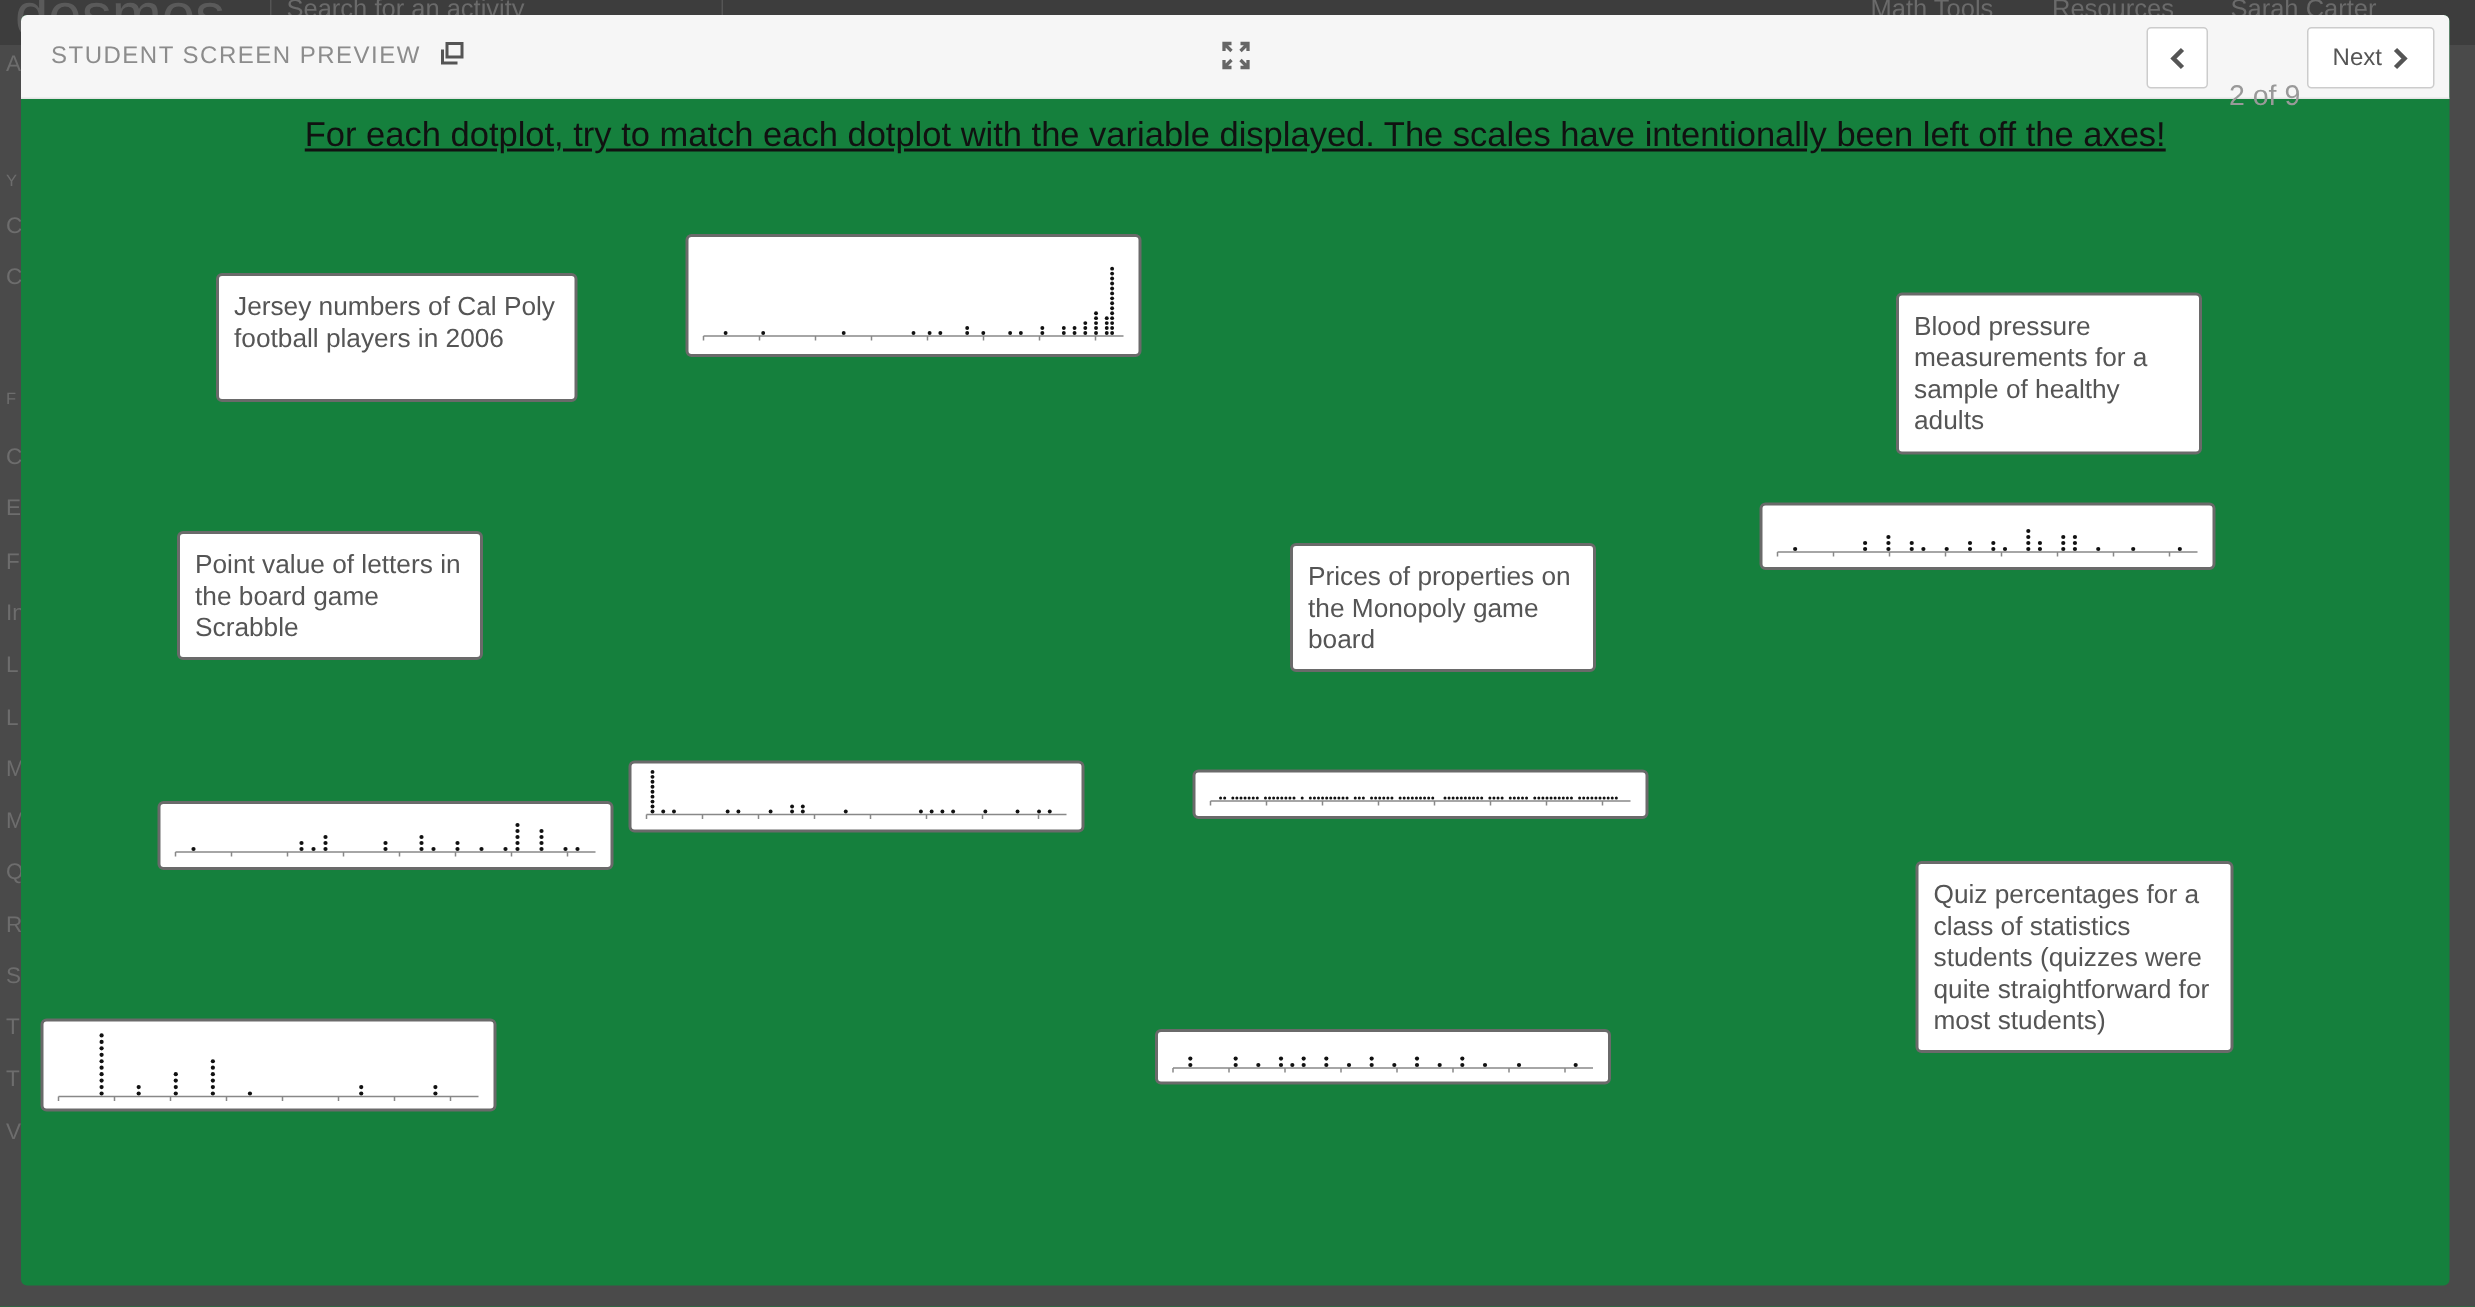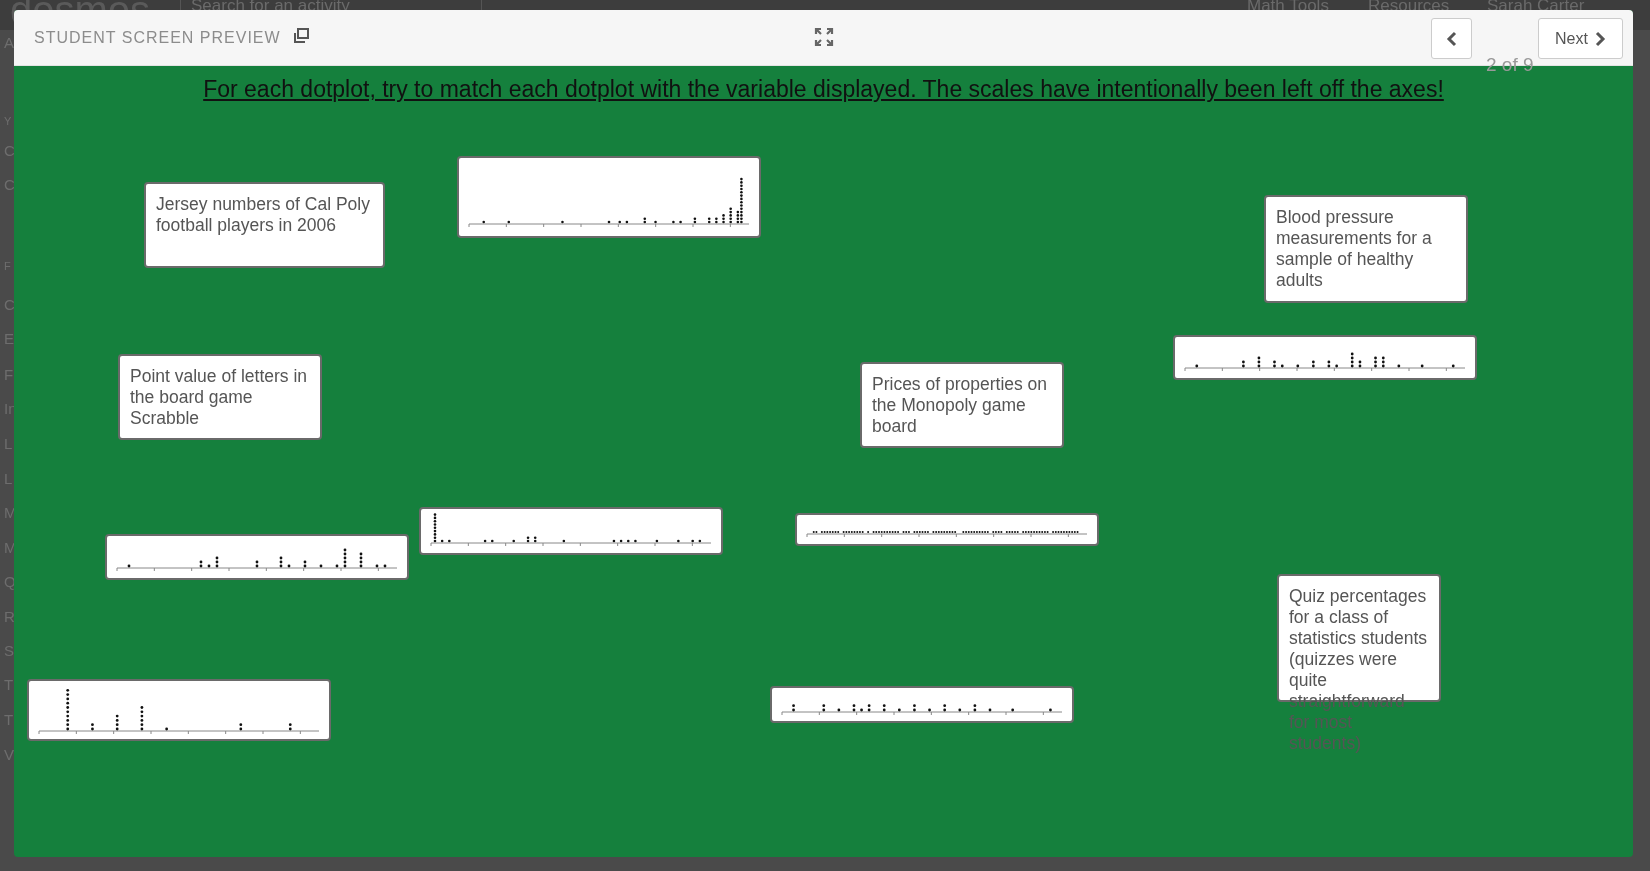--- a/index.html
+++ b/index.html
@@ -88,21 +88,21 @@
         </svg>
     </div>
   </div>
 
   <div class="instruction">For each dotplot, try to match each dotplot with the variable displayed. The scales have intentionally been left off the axes!</div>
 
   <div class="card" style="left:130px;top:172px;width:241px;height:86px">Jersey numbers of Cal Poly football players in 2006</div>
   <div class="card" style="left:104px;top:344px;width:204px;height:86px">Point value of letters in the board game Scrabble</div>
   <div class="card" style="left:1250px;top:185px;width:204px;height:108px">Blood pressure measurements for a sample of healthy adults</div>
   <div class="card" style="left:846px;top:352px;width:204px;height:86px">Prices of properties on the Monopoly game board</div>
-  <div class="card" style="left:1263px;top:564px;width:164px;height:128px">Quiz percentages for a class of statistics students (quizzes were quite straightforward for most students)</div>
+  <div class="card" style="left:1263px;top:564px;width:212px;height:128px">Quiz percentages for a class of statistics students (quizzes were quite straightforward for most students)</div>
 
   <div class="plot" style="left:443px;top:146px;width:304px;height:82px">
     <svg width="300" height="78" id="pA">
         <line x1="10" x2="290" y1="66" y2="66" stroke="#888" stroke-width="1"></line>
         <line x1="10" x2="10" y1="66" y2="69" stroke="#888"></line>
         <line x1="47.333333333333336" x2="47.333333333333336" y1="66" y2="69" stroke="#888"></line>
         <line x1="84.66666666666667" x2="84.66666666666667" y1="66" y2="69" stroke="#888"></line>
         <line x1="122" x2="122" y1="66" y2="69" stroke="#888"></line>
         <line x1="159.33333333333334" x2="159.33333333333334" y1="66" y2="69" stroke="#888"></line>
         <line x1="196.66666666666666" x2="196.66666666666666" y1="66" y2="69" stroke="#888"></line>

